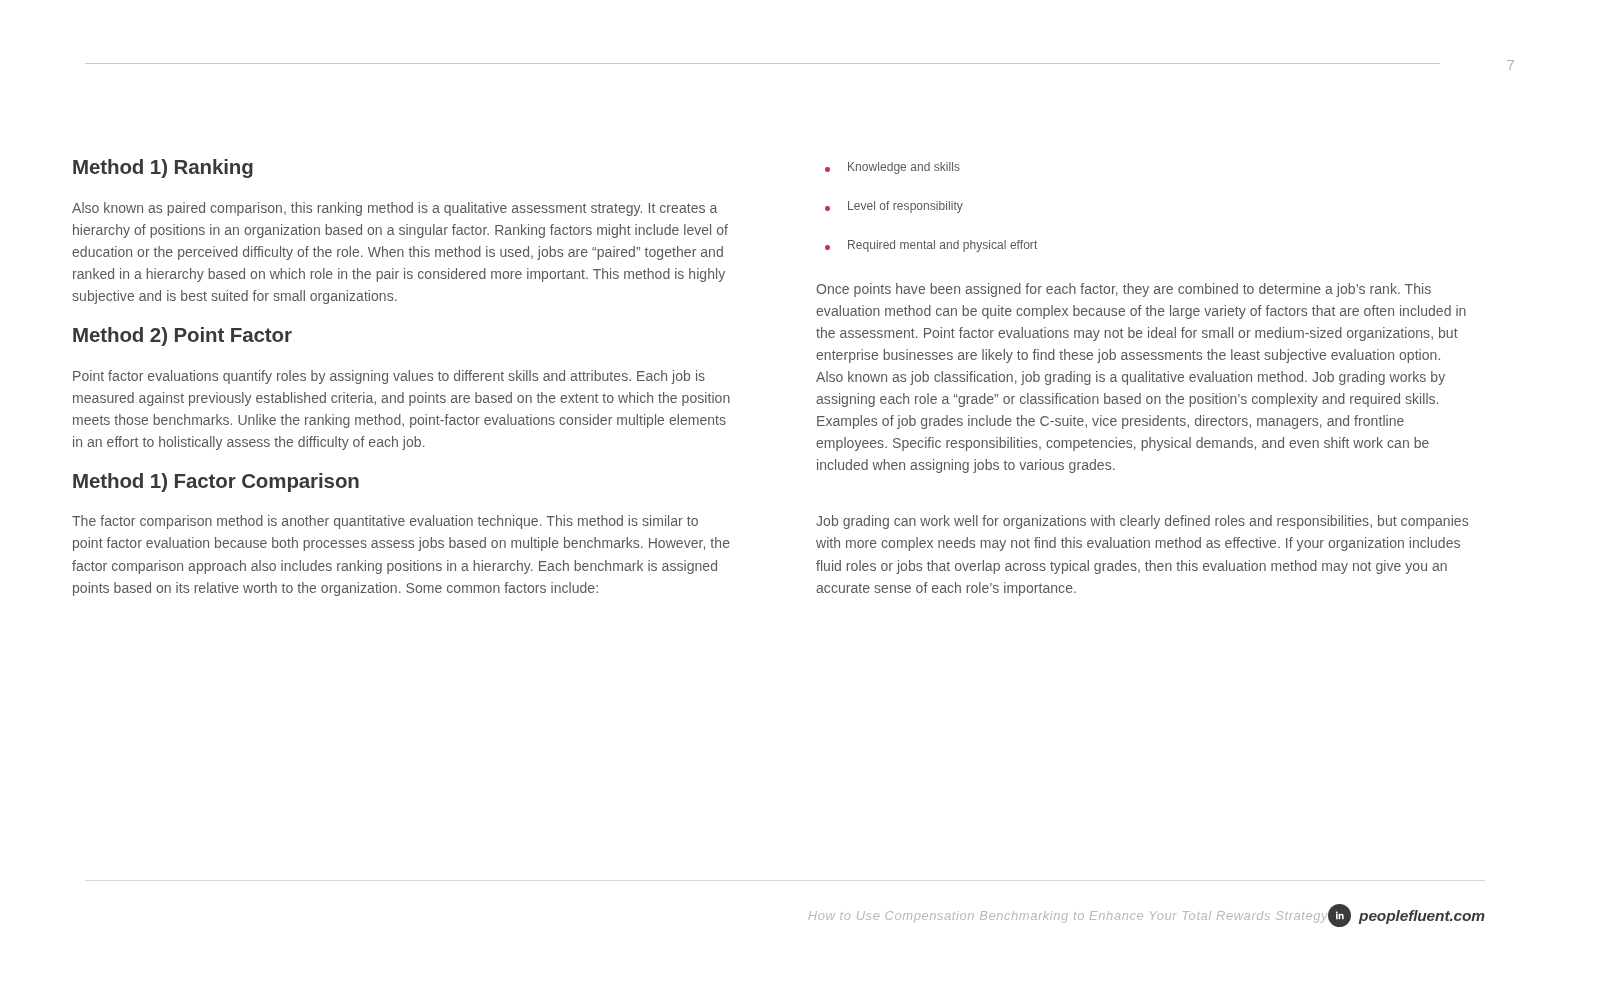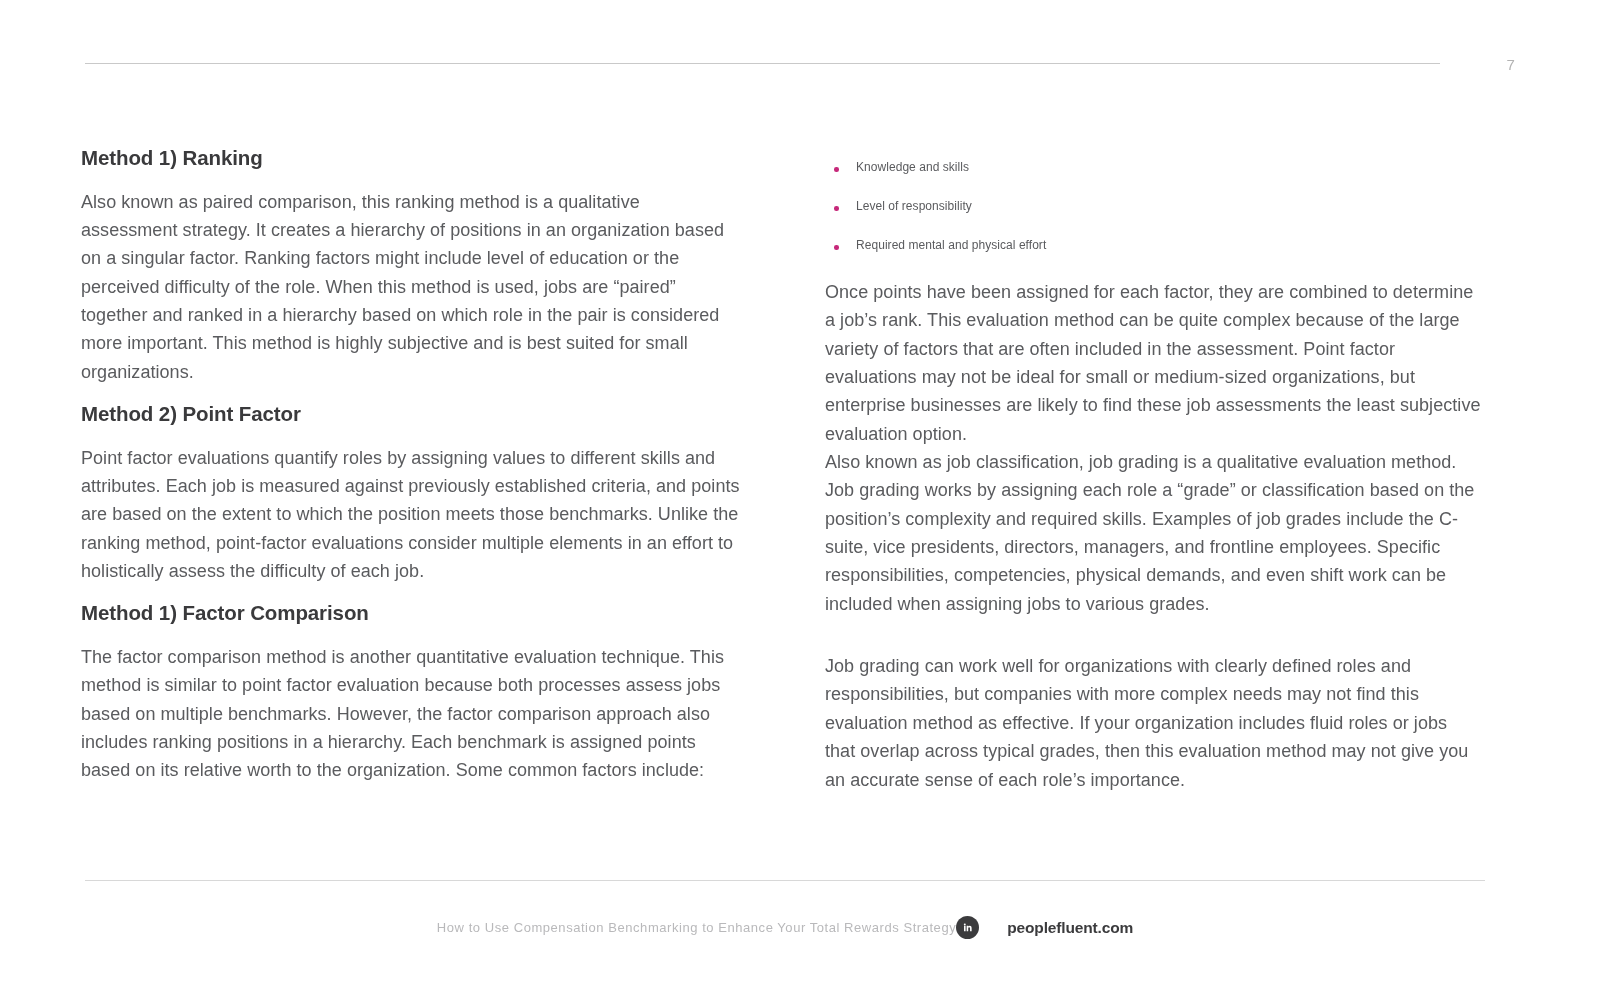--- a/index.html
+++ b/index.html
@@ -44,24 +44,25 @@
     color: #b3b3b3;
     line-height: 1;
     letter-spacing: 0.2px;
     transform: translateY(1px);
   }
 
   
   .content {
     position: absolute;
     top: 145px;
-    left: 81px;
+    left: 72px;
     width: 1400px;
     display: flex;
     gap: 0;
+    align-items: flex-end;
   }
   .col-left {
     width: 660px;
     flex: 0 0 660px;
   }
   .col-gap { flex: 0 0 84px; }
   .col-right {
     width: 656px;
     flex: 0 0 656px;
     padding-top: 13px;
@@ -72,21 +73,21 @@
     font-size: 20.5px;
     font-weight: 600;
     color: #3a3a3c;
     letter-spacing: -0.1px;
     line-height: 1.25;
   }
   .block + .block { margin-top: 15px; }
 
   p.body {
     margin: 0;
-    font-size: 18px;
+    font-size: 14px;
     line-height: 1.575;
     color: #5a5b5e;
     letter-spacing: 0.05px;
   }
   p.body + p.body { margin-top: 34px; }
 
   
   ul.bullets {
     margin: 0 0 24px 0;
     padding: 0;
@@ -118,35 +119,36 @@
     left: 85px;
     top: 880px;
     width: 1400px;
   }
   .footer-rule {
     width: 1400px;
     height: 1px;
     background: #d8d8d8;
   }
   .footer-row {
-    margin-top: 35px;
-    display: flex;
-    align-items: center;
-    justify-content: center;
+    margin-top: 23px;
+    display: flex;
+    align-items: center;
+    justify-content: flex-end;
+    font-style: italic;
   }
   .footer-title {
     font-size: 13px;
     color: #b9b9bb;
     letter-spacing: 0.55px;
     line-height: 1.2;
   }
   .brand {
     display: flex;
     align-items: center;
-    gap: 28px;
+    gap: 8px;
   }
   .li-badge {
     width: 23px;
     height: 23px;
     border-radius: 50%;
     background: #3b3b3d;
     display: flex;
     align-items: center;
     justify-content: center;
     flex: 0 0 23px;

